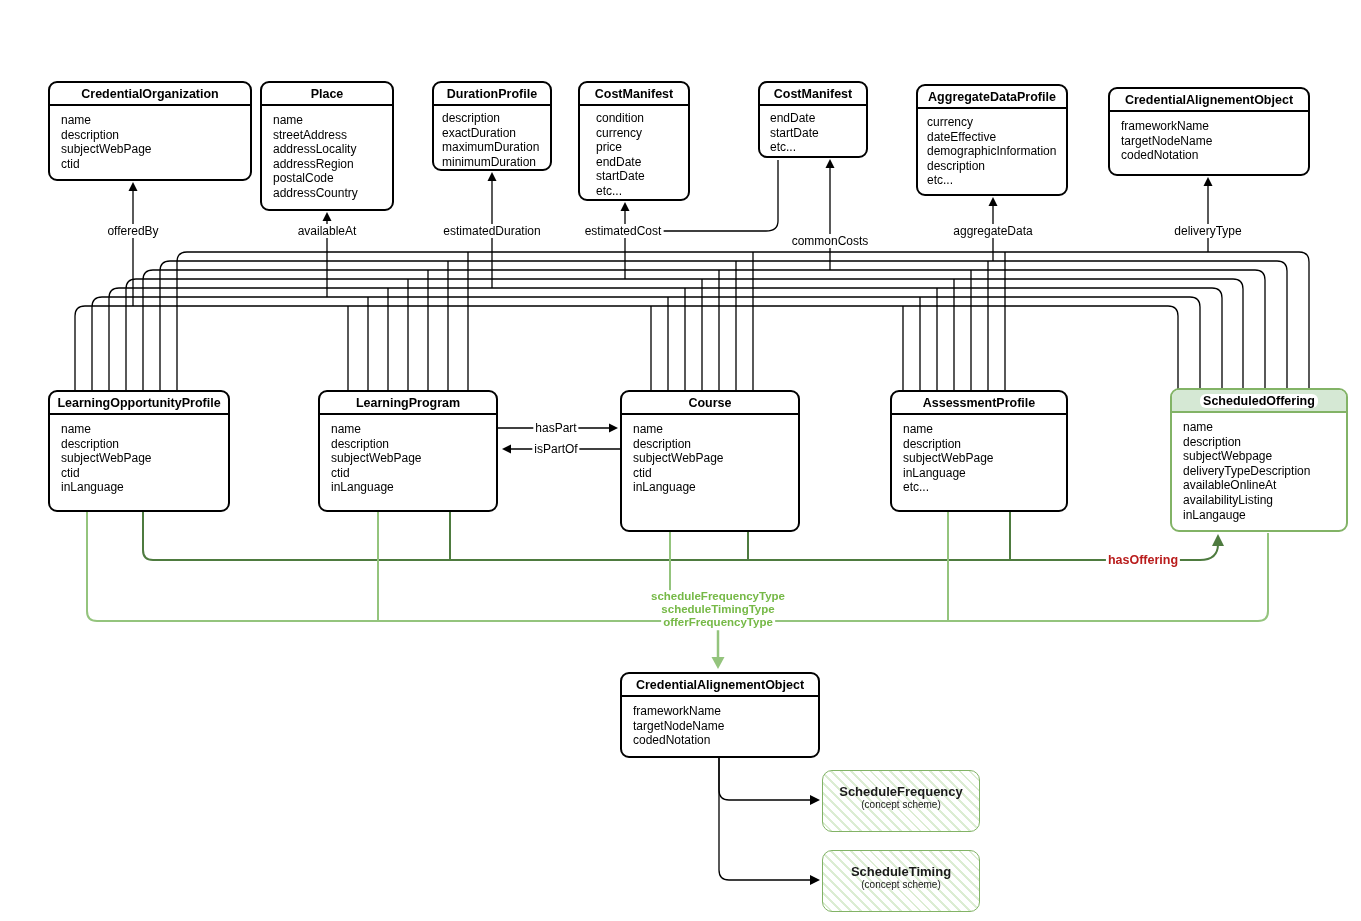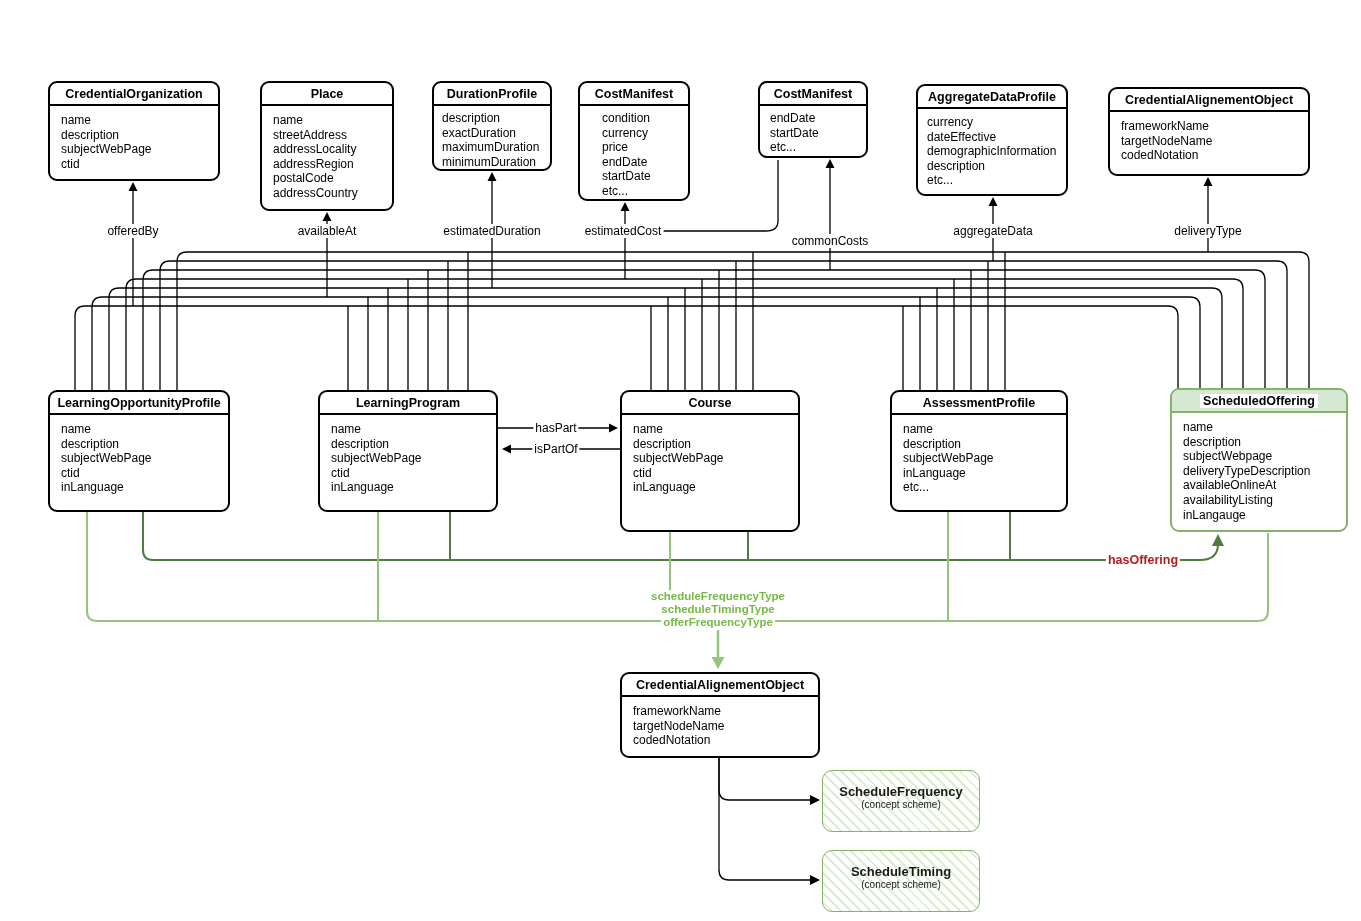--- a/index.html
+++ b/index.html
@@ -5,21 +5,21 @@
   html,body{margin:0;padding:0;background:#ffffff;}
   body{font-family:"Liberation Sans", sans-serif;}
   #canvas{position:relative;width:1361px;height:921px;background:#fff;overflow:hidden;}
   #wires{position:absolute;left:0;top:0;z-index:1;}
   .page-title{position:absolute;left:14px;top:17px;font-size:19px;color:#2b2b2b;z-index:2;}
   .node{position:absolute;background:#fff;border:2.5px solid #000;border-radius:9px;z-index:3;box-sizing:border-box;}
   .node-title{font-weight:bold;font-size:12.5px;text-align:center;padding:4px 2px 3px;border-bottom:2.5px solid #000;color:#000;}
   .node-attrs{padding:7px 11px 0;font-size:12px;line-height:14.6px;color:#000;white-space:pre-line;}
   .node.green{border-color:#82b366;border-width:2px;}
   .node.green .node-title{border-bottom:2px solid #82b366;background:#d5e8d4;border-radius:7px 7px 0 0;}
-  .node.green .node-title span{background:#fff;padding:0 3px;}
+  .node.green .node-title span{background:#fff;padding:0 3px;border-radius:6px;}
   .concept{position:absolute;border:1.6px solid #82b366;border-radius:10px;z-index:3;box-sizing:border-box;
            background:repeating-linear-gradient(45deg,#ffffff 0 5px,#dcedd3 5px 7px);text-align:center;}
   .concept .c-title{font-weight:bold;font-size:13px;color:#1a1a1a;margin-top:13px;}
   .concept .c-sub{font-size:10px;color:#1a1a1a;}
   .lbl{position:absolute;transform:translate(-50%,-50%);font-size:12px;color:#000;background:#fff;
        padding:0 2px;white-space:nowrap;z-index:2;}
   .lbl.darkgreen{color:#b91c1c;font-weight:bold;font-size:12.5px;}
   .lbl.brightgreen{color:#76b947;font-weight:bold;font-size:11.5px;line-height:13.5px;text-align:center;}
 </style>
 </head>
@@ -114,21 +114,21 @@
   <div class="lbl" style="left:830px;top:241px">commonCosts</div>
   <div class="lbl" style="left:993px;top:231px">aggregateData</div>
   <div class="lbl" style="left:1208px;top:231px">deliveryType</div>
   <div class="lbl" style="left:556px;top:428px">hasPart</div>
   <div class="lbl" style="left:556px;top:449px">isPartOf</div>
   <div class="lbl darkgreen" style="left:1143px;top:560px">hasOffering</div>
   <div class="lbl brightgreen" style="left:718px;top:597px">scheduleFrequencyType</div>
   <div class="lbl brightgreen" style="left:718px;top:610px">scheduleTimingType</div>
   <div class="lbl brightgreen" style="left:718px;top:623px">offerFrequencyType</div>
 
-  <div class="node" style="left:48px;top:81px;width:172px;height:100px">
+  <div class="node" style="left:48px;top:81px;width:204px;height:100px">
     <div class="node-title">CredentialOrganization</div>
     <div class="node-attrs">name
 description
 subjectWebPage
 ctid</div>
   </div>
   <div class="node" style="left:260px;top:81px;width:134px;height:130px">
     <div class="node-title">Place</div>
     <div class="node-attrs">name
 streetAddress
@@ -139,21 +139,21 @@
   </div>
   <div class="node" style="left:432px;top:81px;width:120px;height:90px">
     <div class="node-title">DurationProfile</div>
     <div class="node-attrs" style="padding:5px 8px 0">description
 exactDuration
 maximumDuration
 minimumDuration</div>
   </div>
   <div class="node" style="left:578px;top:81px;width:112px;height:120px">
     <div class="node-title">CostManifest</div>
-    <div class="node-attrs" style="padding:5px 22px 0">condition
+    <div class="node-attrs" style="padding:5px 16px 0">condition
 currency
 price
 endDate
 startDate
 etc...</div>
   </div>
   <div class="node" style="left:758px;top:81px;width:110px;height:77px">
     <div class="node-title">CostManifest</div>
     <div class="node-attrs" style="padding:5px 10px 0">endDate
 startDate

